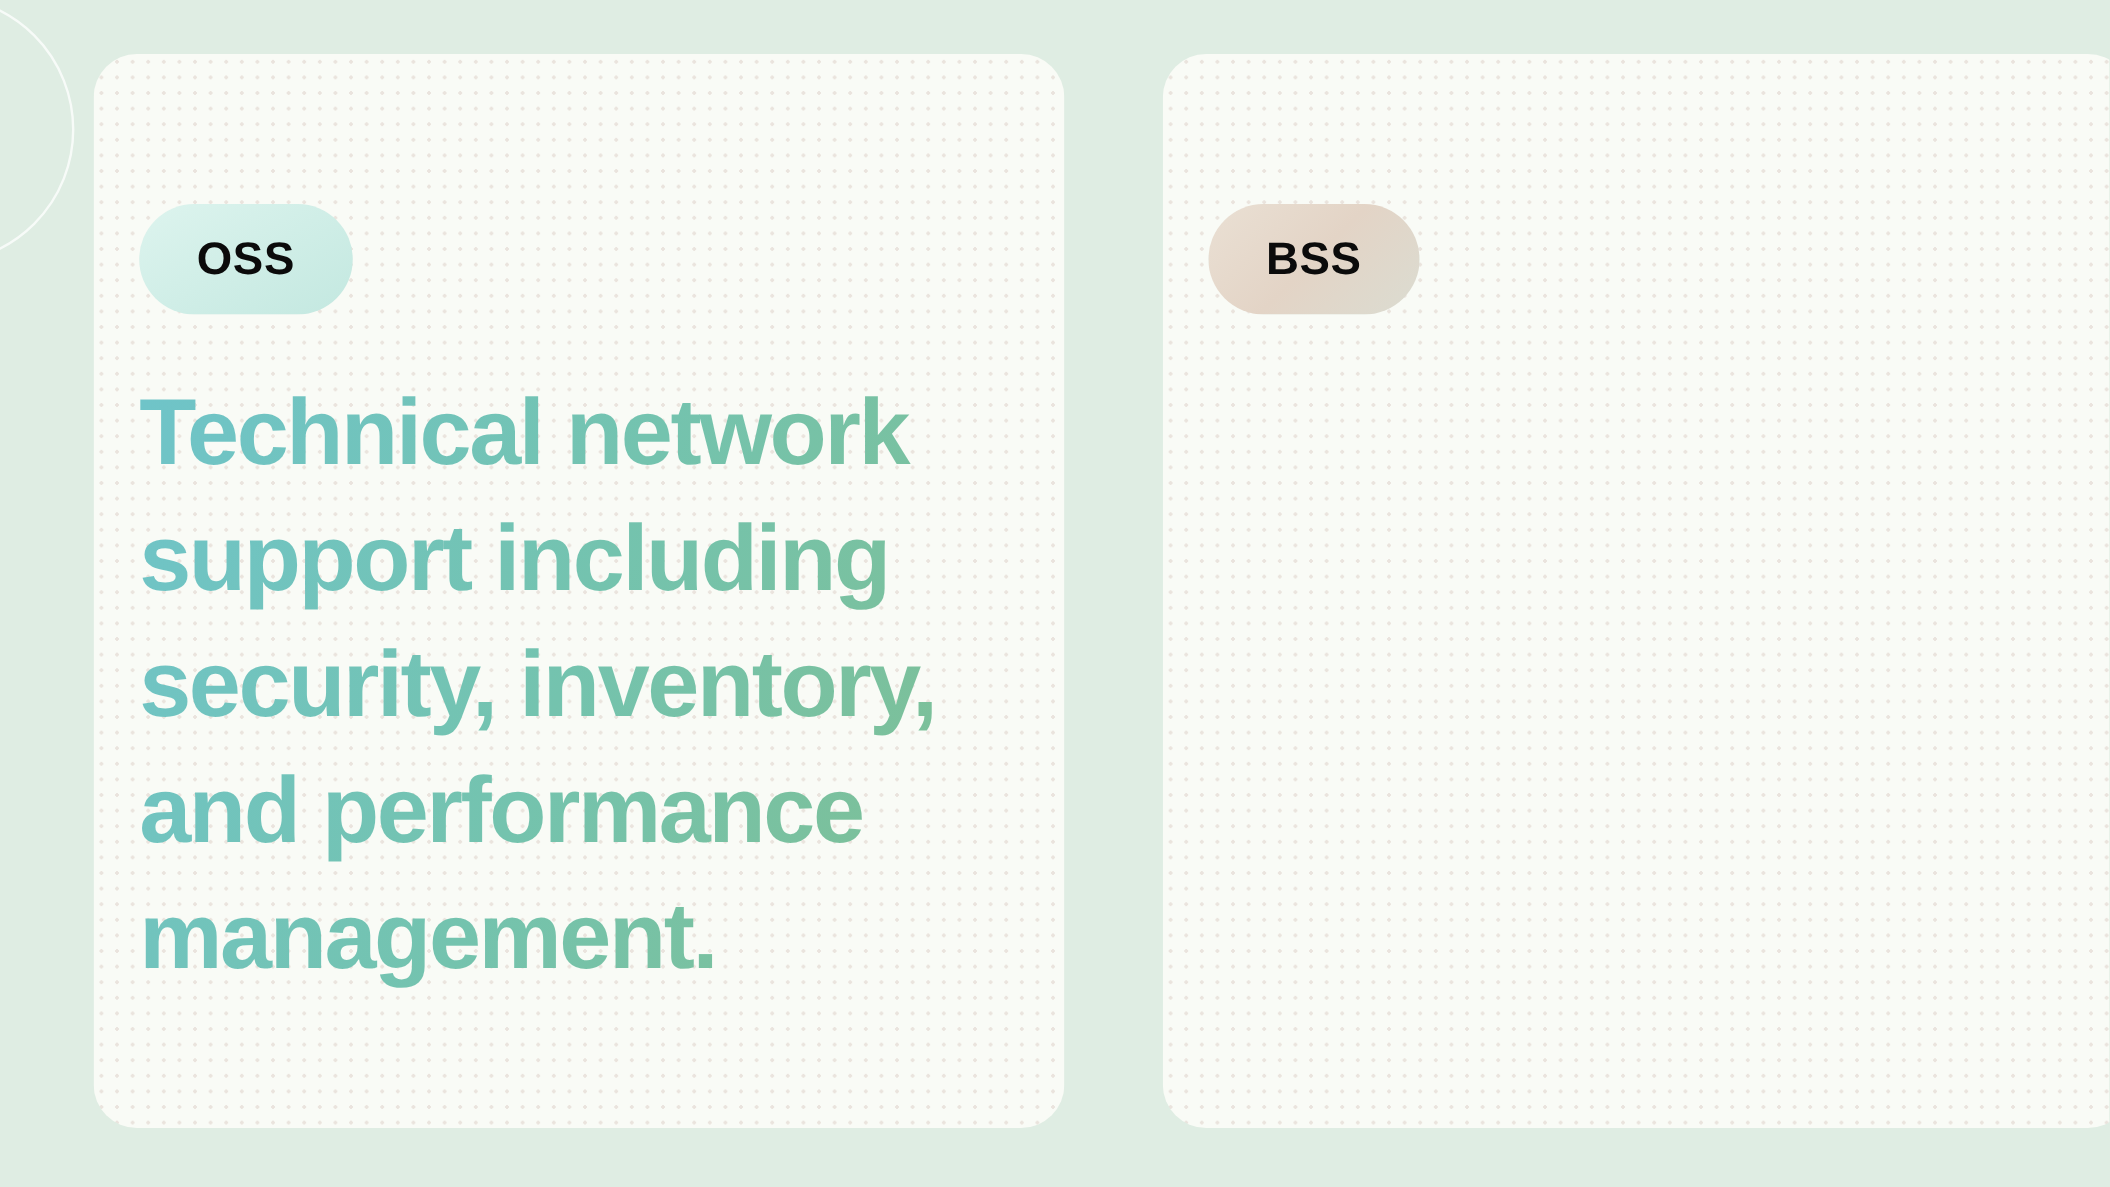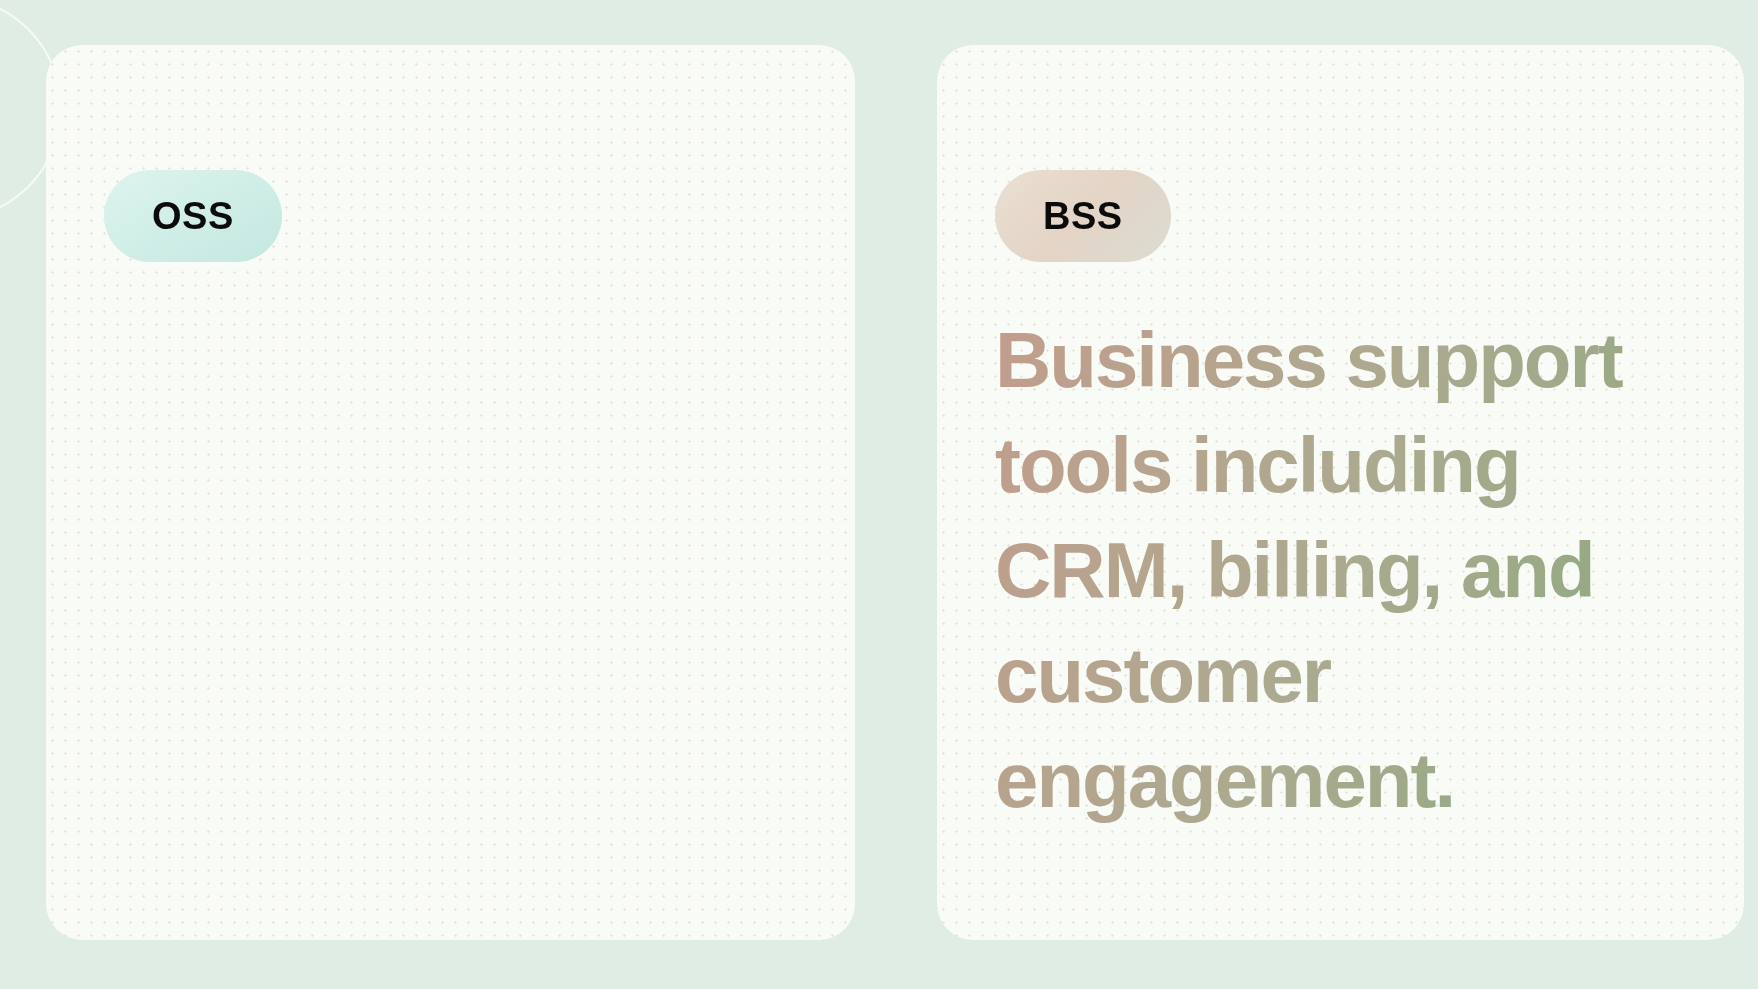--- a/index.html
+++ b/index.html
@@ -27,21 +27,22 @@
   }
   .card {
     position: absolute;
     top: 45px;
     height: 895px;
     border-radius: 36px;
     background-color: #F9FBF6;
     background-image: radial-gradient(circle, rgba(196, 168, 158, 0.28) 1.3px, rgba(0,0,0,0) 1.4px);
     background-size: 13px 13px;
     box-sizing: border-box;
-    padding: 125px 62px 0 58px;
+    padding: 125px 62px 0 38px;
+    margin-left: 32px;
   }
   .card.left  { left: 46px;  width: 809px; }
   .card.right { left: 937px; width: 807px; }
   .badge {
     display: inline-flex;
     align-items: center;
     justify-content: center;
     height: 92px;
     padding: 0 48px;
     border-radius: 46px;
@@ -66,23 +67,23 @@
   }
 </style>
 </head>
 <body>
 
 <div class="page">
   <div class="corner-arc"></div>
 
   <section class="card left">
     <span class="badge" style="background-image: linear-gradient(150deg, rgb(221, 244, 238) 0%, rgb(195, 232, 224) 100%);">OSS</span>
+    <div class="card-title" style="background-image: linear-gradient(112deg, rgb(111, 196, 201) 0%, rgb(116, 195, 174) 50%, rgb(127, 191, 146) 100%);">Technical network
+support including
+security, inventory,
+and performance
+management.</div>
   </section>
 
   <section class="card right">
     <span class="badge" style="background-image: linear-gradient(135deg, rgb(234, 224, 212) 0%, rgb(227, 212, 198) 50%, rgb(219, 220, 209) 100%);">BSS</span>
-    <div class="card-title" style="background-image: linear-gradient(112deg, rgb(194, 157, 140) 0%, rgb(171, 170, 144) 50%, rgb(135, 169, 123) 100%);">Business support
-tools including
-CRM, billing, and
-customer
-engagement.</div>
   </section>
 </div>
 
 </body></html>

